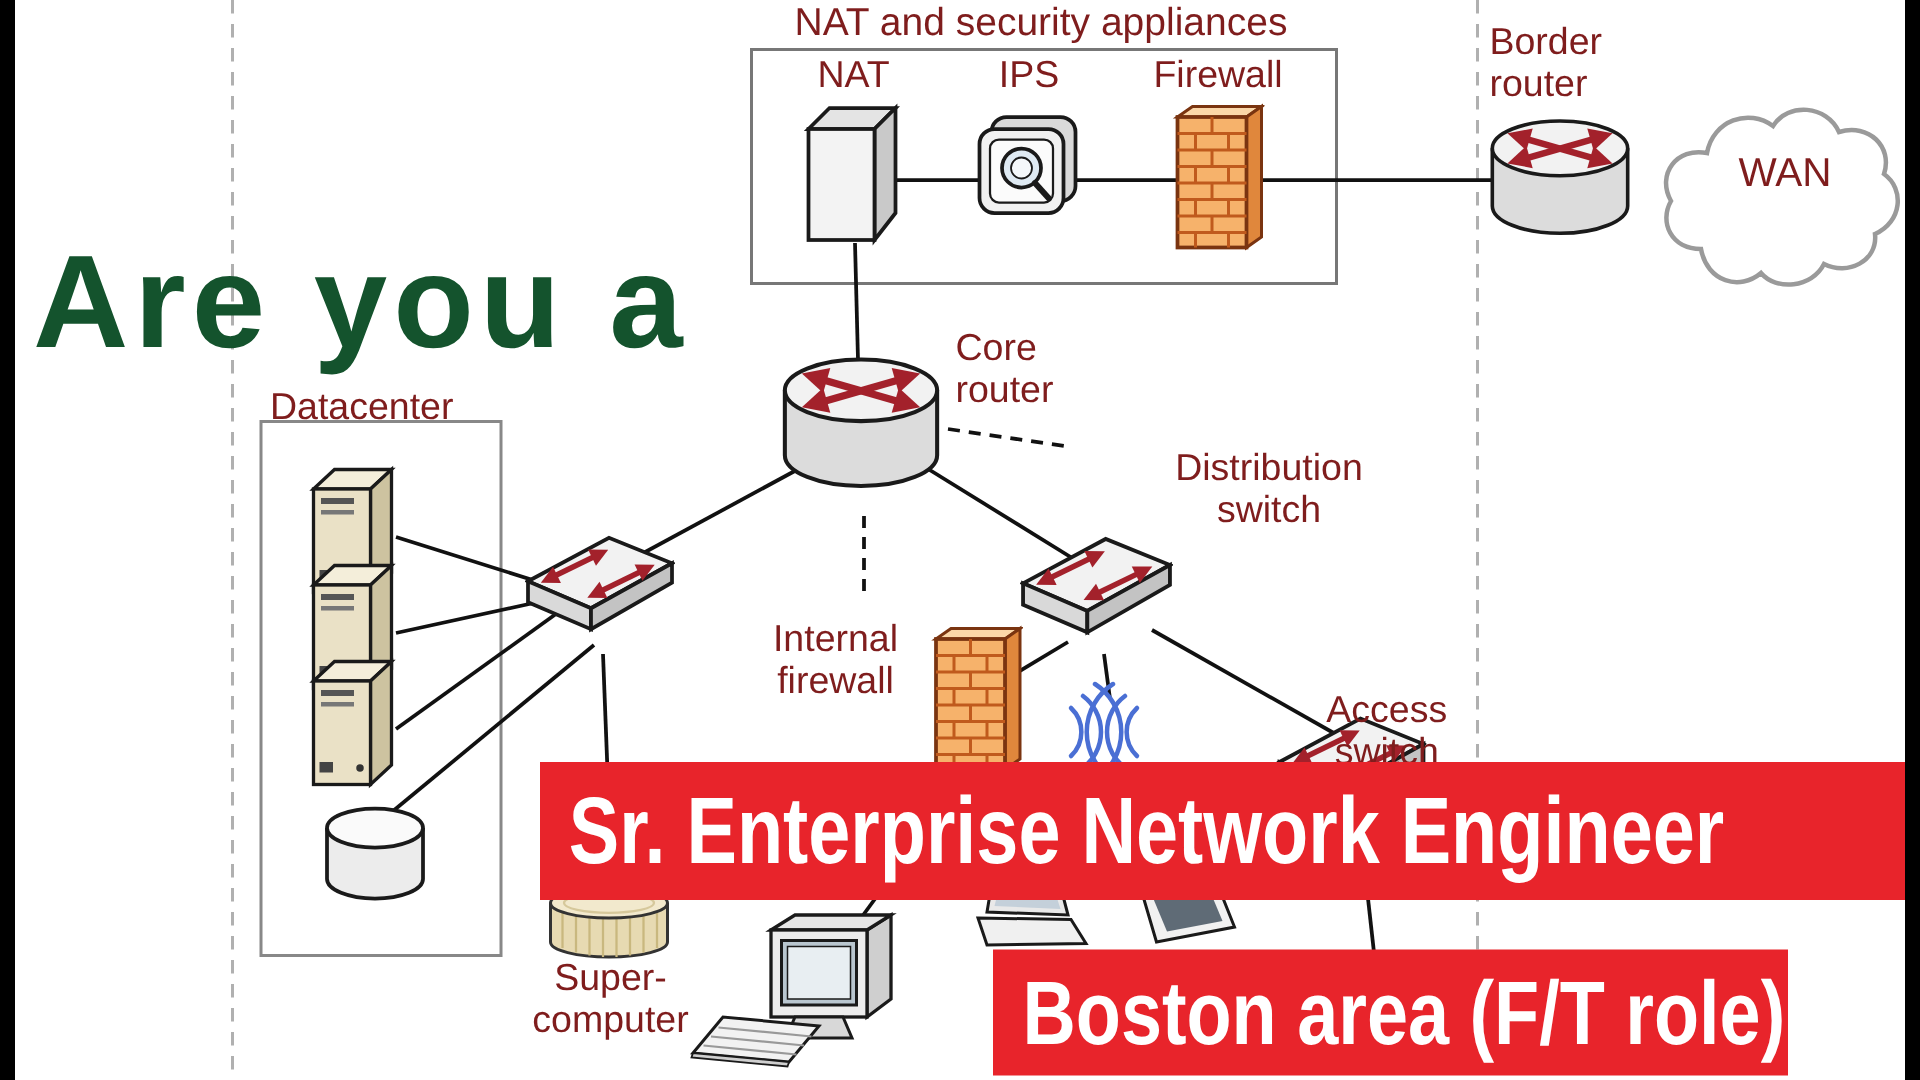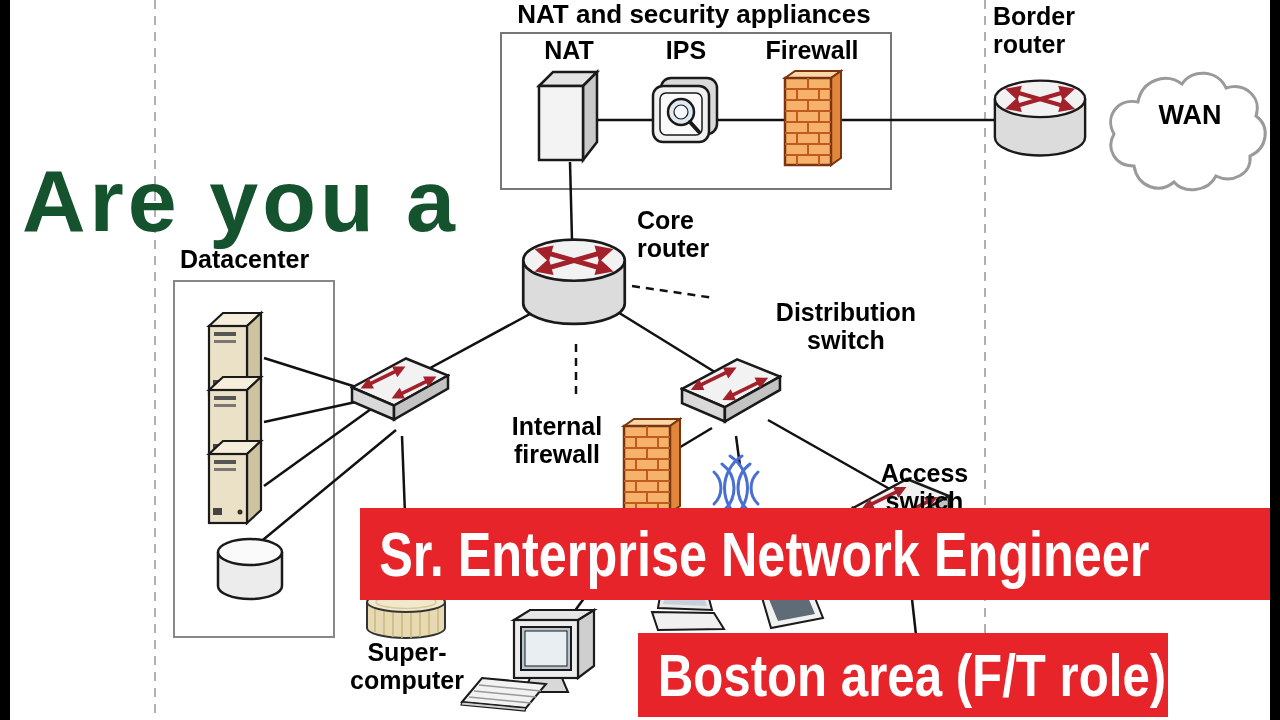--- a/index.html
+++ b/index.html
@@ -1,28 +1,28 @@
 <!DOCTYPE html>
 <html><head>
 <meta charset="utf-8">
 <style>
   html,body{margin:0;padding:0;background:#fff;}
   .stage{position:relative;width:1280px;height:720px;background:#ffffff;overflow:hidden;
          font-family:"Liberation Sans", sans-serif;color:#111;}
   .wires{position:absolute;left:0;top:0;z-index:1;}
   .gbox{position:absolute;border:2px solid #777;z-index:0;background:transparent;}
-  .lbl{position:absolute;z-index:3;font-size:25px;line-height:1.12;text-align:center;color:#000000;font-weight:bold;}
-  .lbl.ta-left{text-align:left;}
+  .lbl{position:absolute;z-index:3;font-size:25px;line-height:1.12;text-align:center;color:#7f1d1d;}
+  .lbl.ta-left{text-align:left;margin-top:12px;}
   .lbl.big{font-size:26px;}
   .dev{position:absolute;z-index:2;}
   .hook{position:absolute;left:22px;top:150px;z-index:5;font-size:88px;font-weight:800;
         letter-spacing:4px;color:#14532d;white-space:nowrap;}
   .banner{position:absolute;z-index:6;background:#e8242b;display:flex;align-items:center;}
   .banner1{left:360px;top:508px;width:920px;height:92px;}
-  .banner2{left:638px;top:633px;width:530px;height:84px;}
+  .banner2{left:662px;top:633px;width:530px;height:84px;}
   .banner span{display:inline-block;color:#ffffff;font-weight:700;white-space:nowrap;
                transform-origin:left center;padding-left:24px;}
   .banner1 span{font-size:63px;transform:scaleX(0.80);}
   .banner2 span{font-size:60px;transform:scaleX(0.82);}
   .bar{position:absolute;top:0;width:10px;height:720px;background:#000;z-index:7;}
   .bar-left{left:0;}
   .bar-right{left:1270px;}
   svg{display:block;}
 </style>
 </head>

